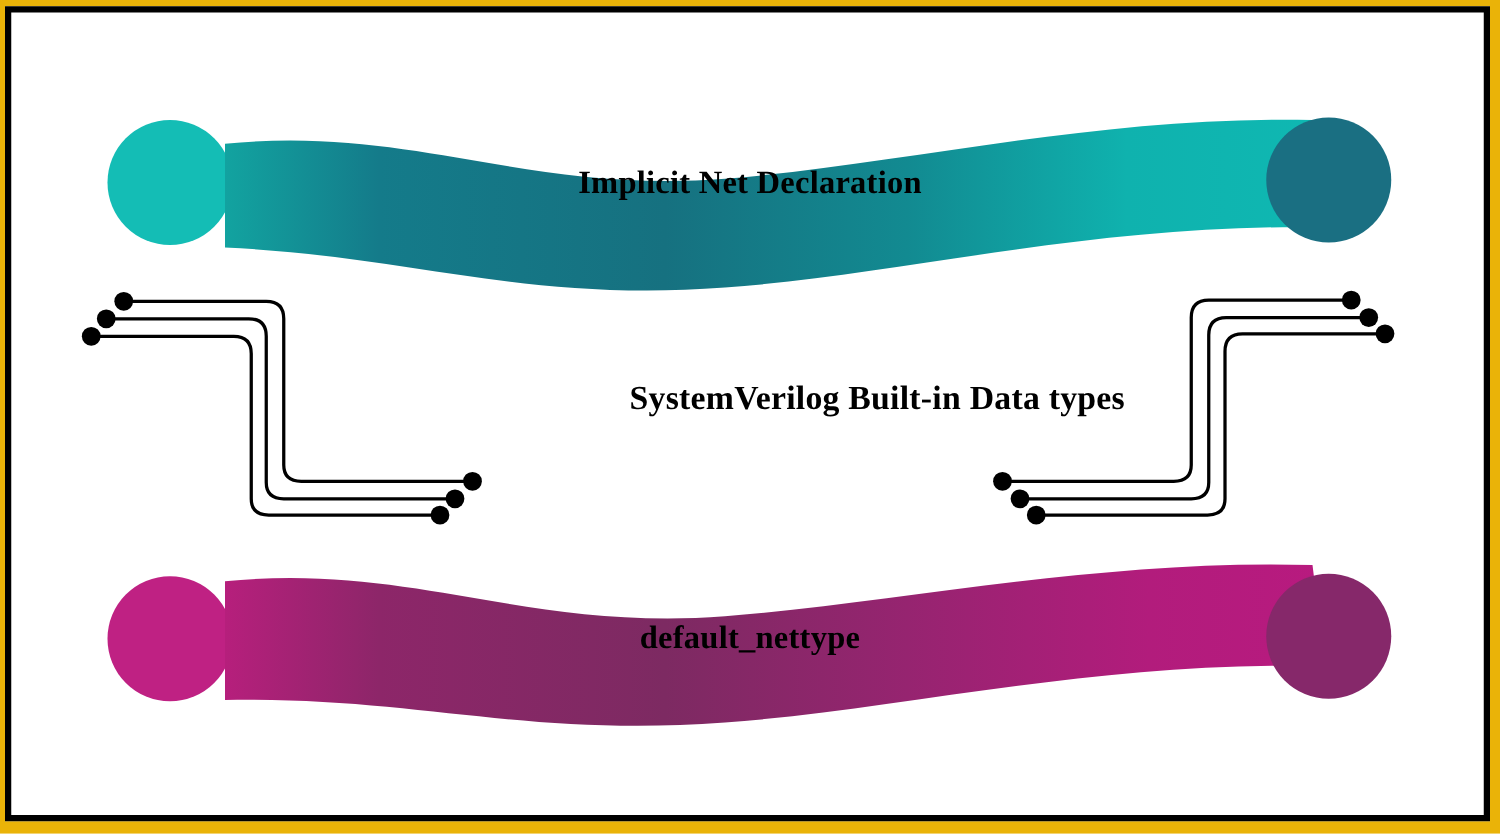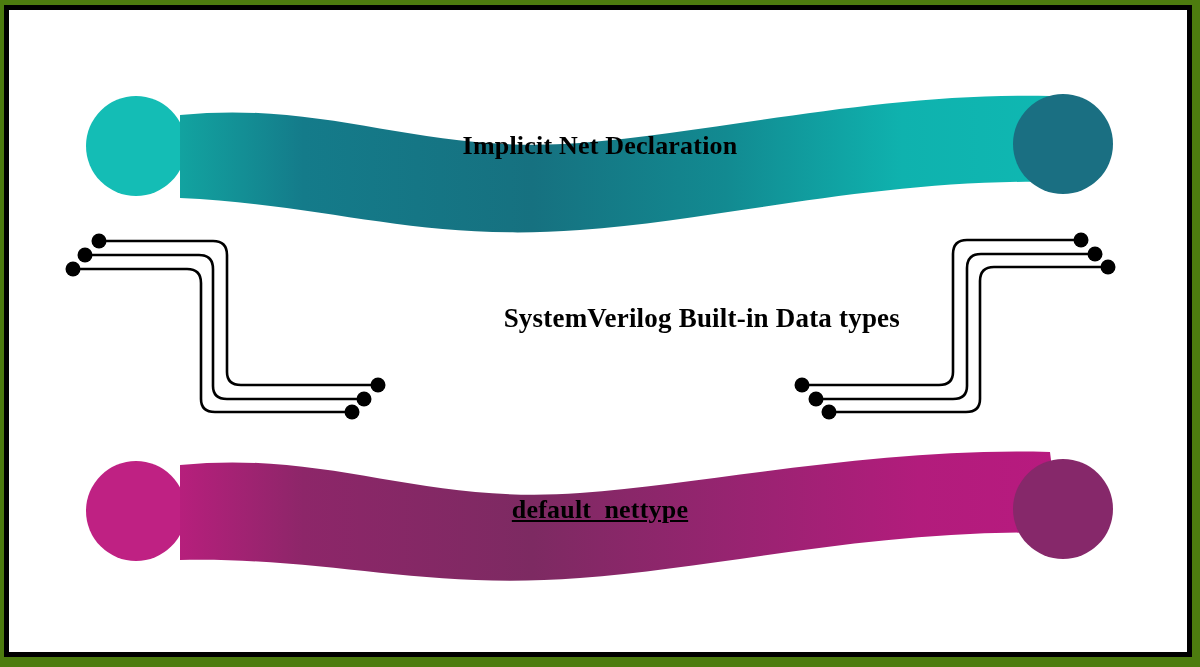--- a/index.html
+++ b/index.html
@@ -10,21 +10,21 @@
   body {
     width: 1200px;
     height: 667px;
     overflow: hidden;
     font-family: "Liberation Serif", "DejaVu Serif", serif;
   }
   .canvas {
     position: relative;
     width: 1200px;
     height: 667px;
-    background: #4d7c0f;
+    background: #eab308;
   }
   .frame {
     position: absolute;
     left: 4px;
     top: 5px;
     width: 1188px;
     height: 652px;
     border: 5px solid #000000;
     box-sizing: border-box;
     background: #ffffff;
@@ -59,21 +59,20 @@
     top: 303px;
     width: 600px;
     font-size: 27px;
     text-align: right;
   }
   #bottom-banner-label {
     left: 300px;
     top: 495px;
     width: 600px;
     font-size: 26px;
-    text-decoration: underline;
   }
 </style>
 </head>
 <body>
 
 <div class="canvas">
 
   <div class="frame"></div>
 
   <div class="stage">

